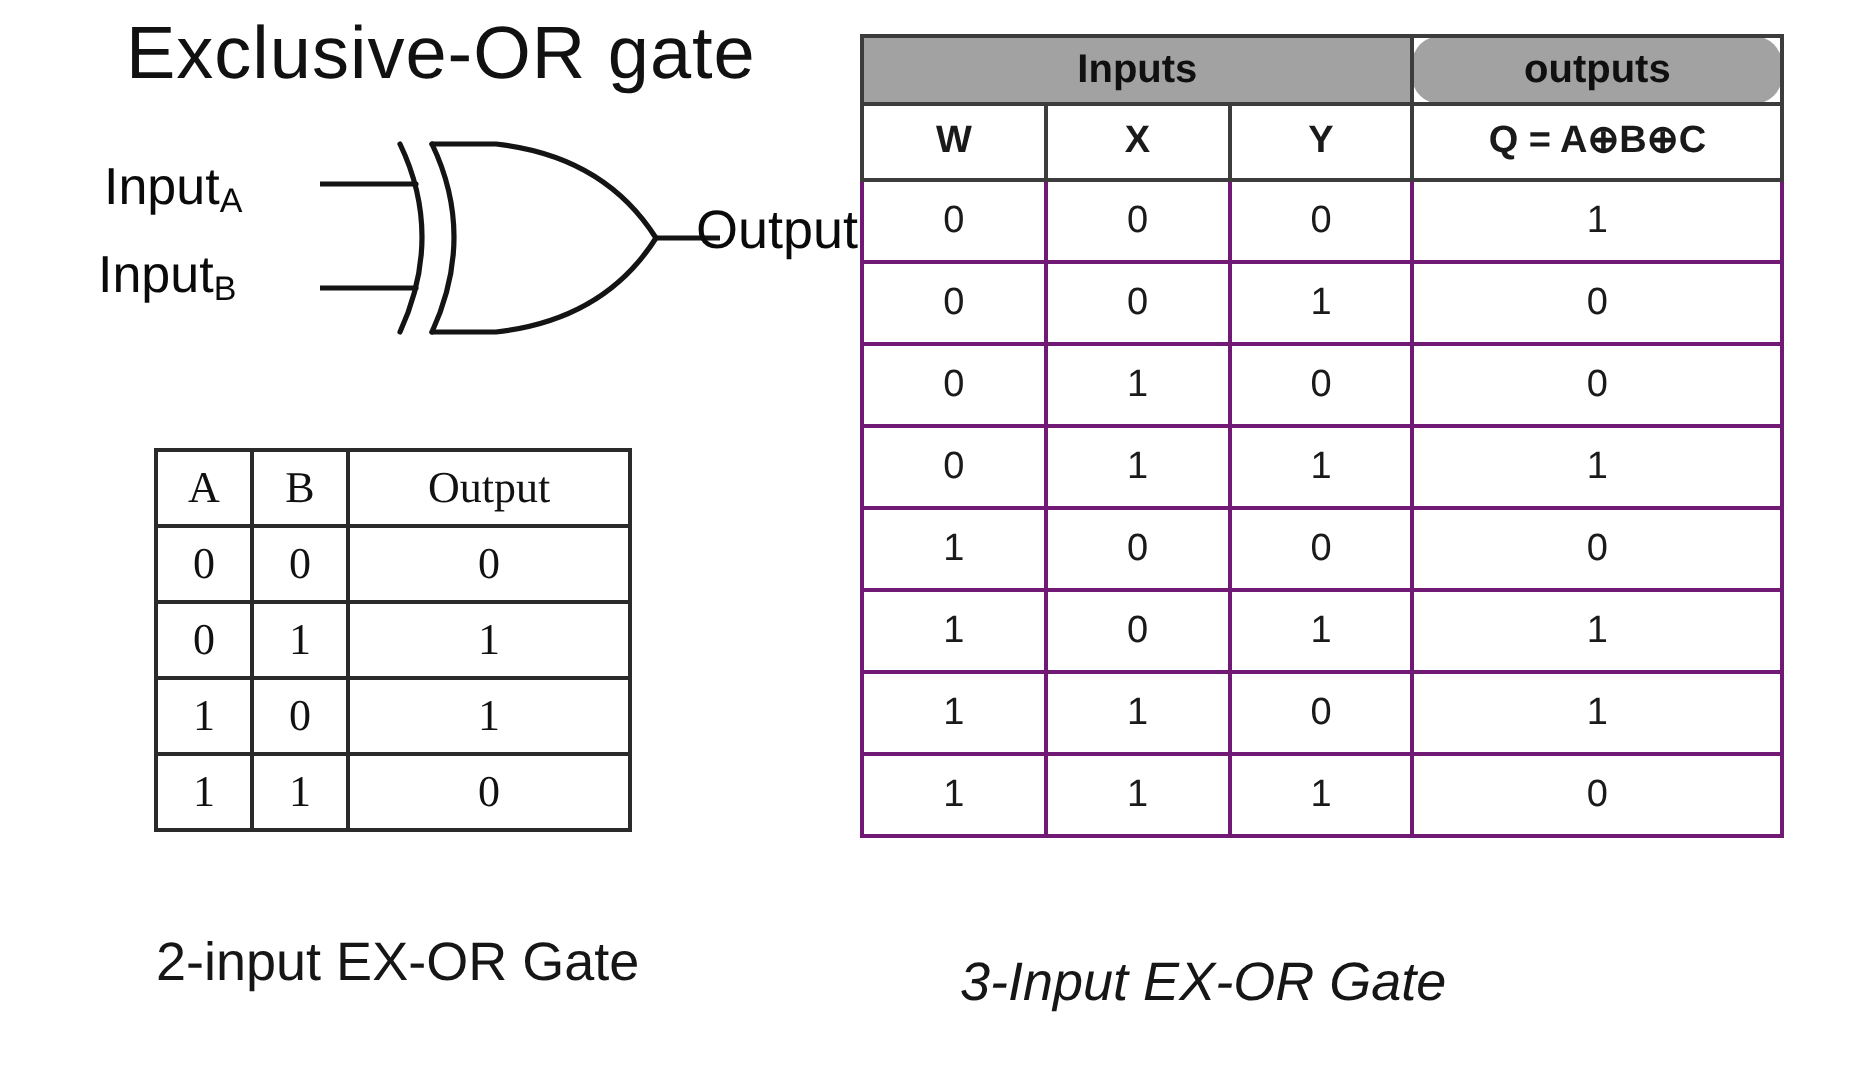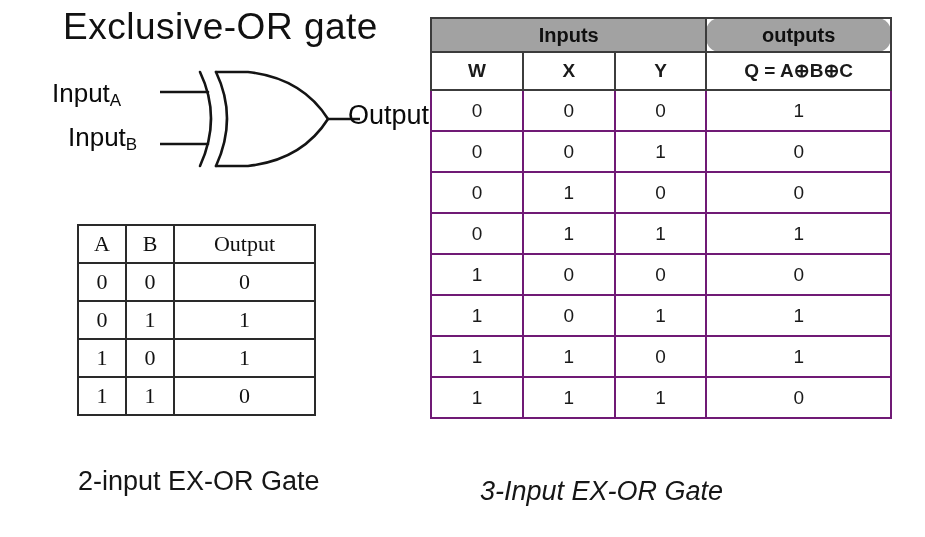--- a/index.html
+++ b/index.html
@@ -46,21 +46,21 @@
     color: #0a0a0a;
     white-space: nowrap;
     line-height: 1;
   }
   .gate-input-label .sub {
     font-size: 17px;
     vertical-align: -4px;
     letter-spacing: 0;
   }
   #input-a-label { left: 12px; top: 14px; }
-  #input-b-label { left: 28px; top: 58px; text-align: right; }
+  #input-b-label { left: 9px; top: 58px; text-align: right; }
 
   #output-label {
     position: absolute;
     left: 308px;
     top: 36px;
     font-family: "Liberation Sans", sans-serif;
     font-size: 27px;
     font-weight: 400;
     color: #0a0a0a;
     white-space: nowrap;

